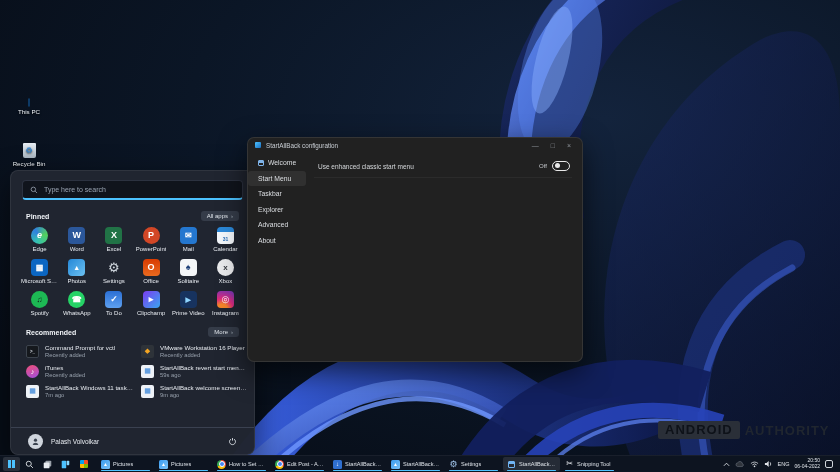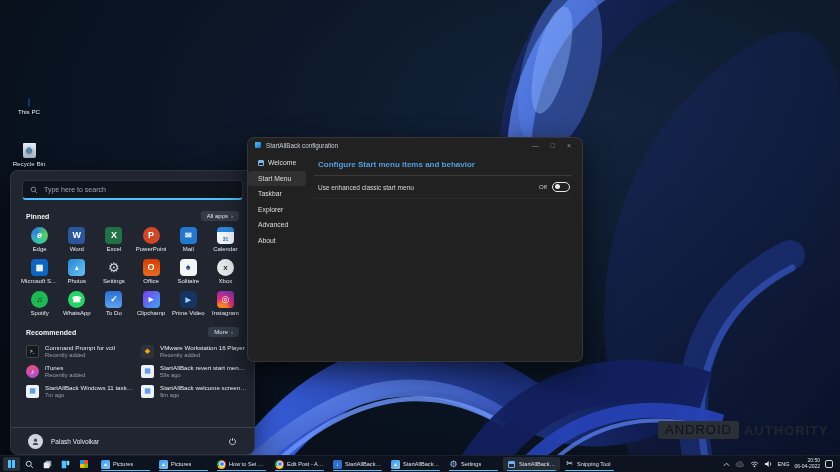--- a/index.html
+++ b/index.html
@@ -12,21 +12,21 @@
           z-index:1;color:#eef2f6;font-size:6.2px;text-shadow:0 1px 2px rgba(0,0,0,.9);cursor:default;}
   .pc-screen{width:20px;height:13px;border-radius:1px;background:linear-gradient(135deg,#4db2f0,#1b6fc0);
              border:1px solid #0d3a66;}
   .pc-stand{width:8px;height:2px;background:#9fb0bd;margin-top:1px;border-radius:1px;}
   .bin-body{width:13px;height:15px;background:linear-gradient(180deg,#e8eef4,#a9b6c2);
             border-radius:1px 1px 2px 2px;display:flex;align-items:center;justify-content:center;
             font-size:8px;color:#2e86d4;}
 
   
   #watermark{position:absolute;left:658px;top:421px;z-index:1;display:flex;align-items:center;gap:5px;}
-  .wm-box{background:#2a2f38;color:#0e1219;font-weight:400;font-size:13px;letter-spacing:1px;
+  .wm-box{background:#2a2f38;color:#0e1219;font-weight:700;font-size:13px;letter-spacing:1px;
           padding:1px 7px 2px;border-radius:2px;}
   .wm-text{color:#20262f;font-weight:800;font-size:13px;letter-spacing:1px;}
 
   
   #startmenu{position:absolute;left:10px;top:170px;width:245px;height:285px;z-index:3;
              background:rgba(33,38,49,0.985);border:1px solid rgba(255,255,255,0.07);border-radius:8px;
              box-shadow:0 10px 30px rgba(0,0,0,.55);box-sizing:border-box;}
   .search-row{margin:9px 11px 0;height:17px;background:#10141c;border:1px solid #2c3240;
               border-bottom:2px solid #4cc2ff;border-radius:4px;display:flex;align-items:center;
               gap:6px;padding:0 7px;color:#9aa4b2;font-size:7px;}
@@ -378,21 +378,20 @@
           <span>Explorer</span>
         </div>
         <div class="side-item">
           <span>Advanced</span>
         </div>
         <div class="side-item">
           <span>About</span>
         </div>
       </div>
       <div class="cw-content">
-        <div class="c-head">Configure Start menu items and behavior</div>
         <div class="setting-row">
           <span>Use enhanced classic start menu</span>
           <span class="off-label">Off</span>
           <span class="toggle">
               <span class="knob"></span>
             </span>
         </div>
       </div>
     </div>
   </div>

